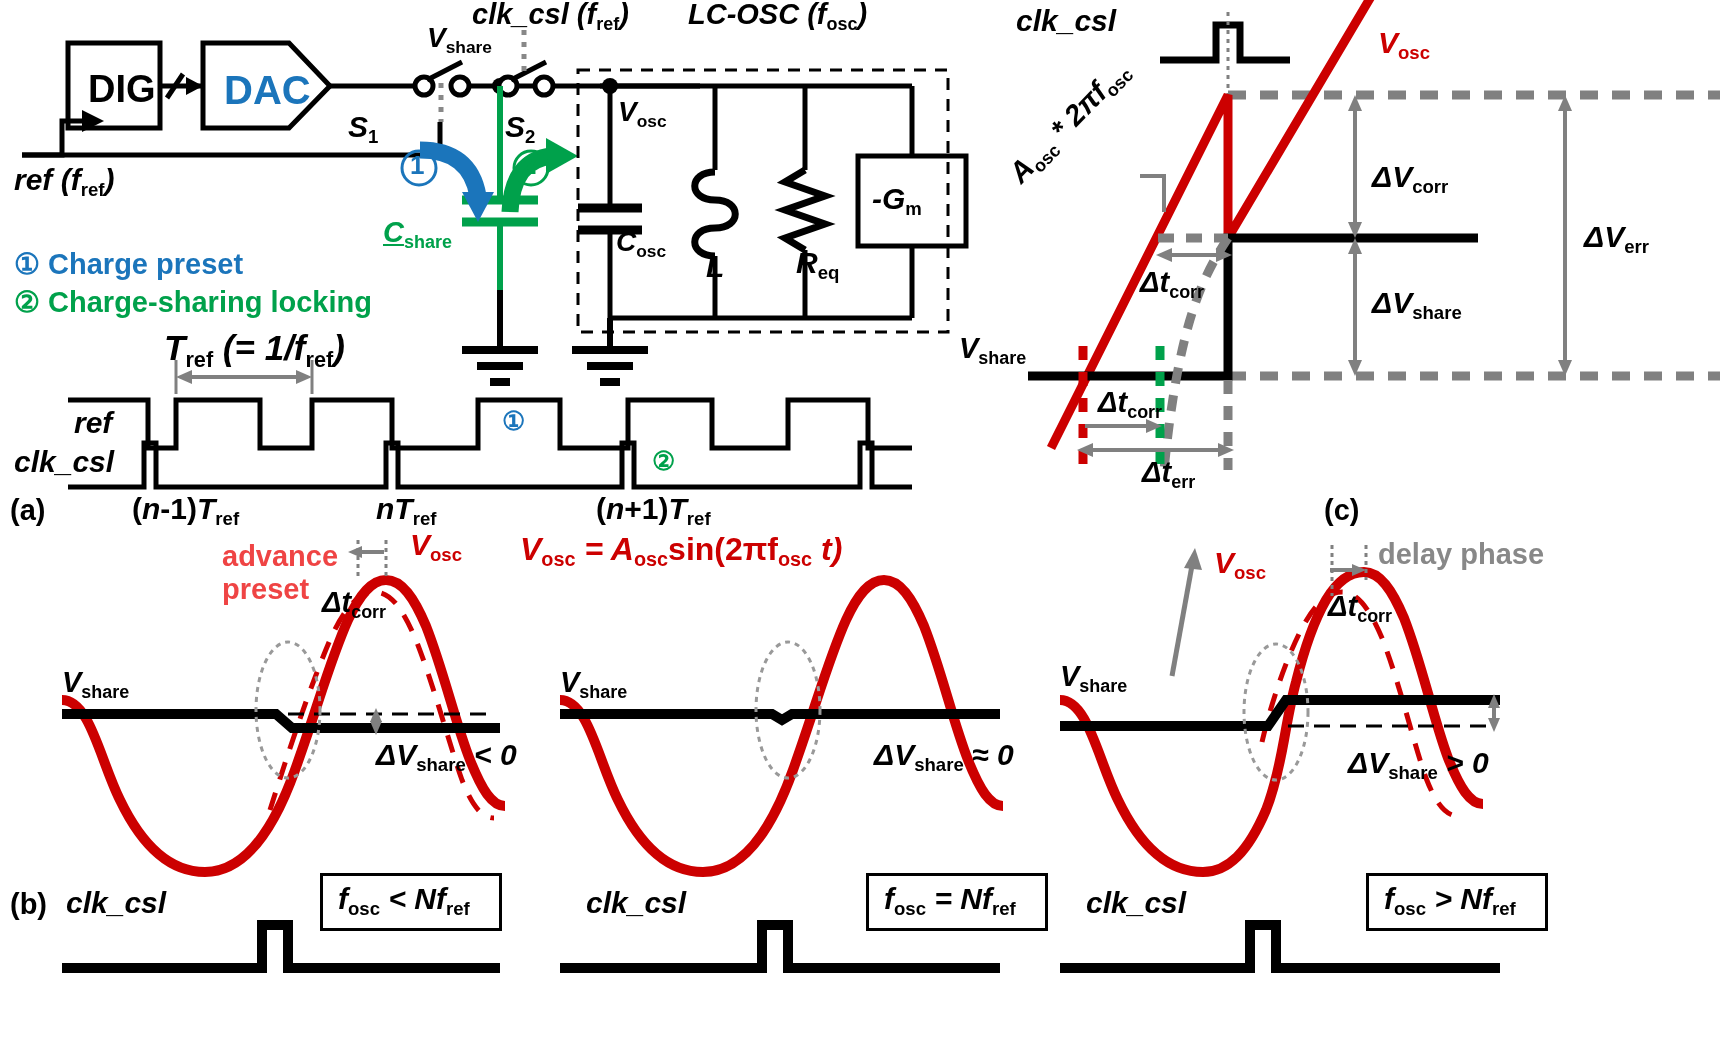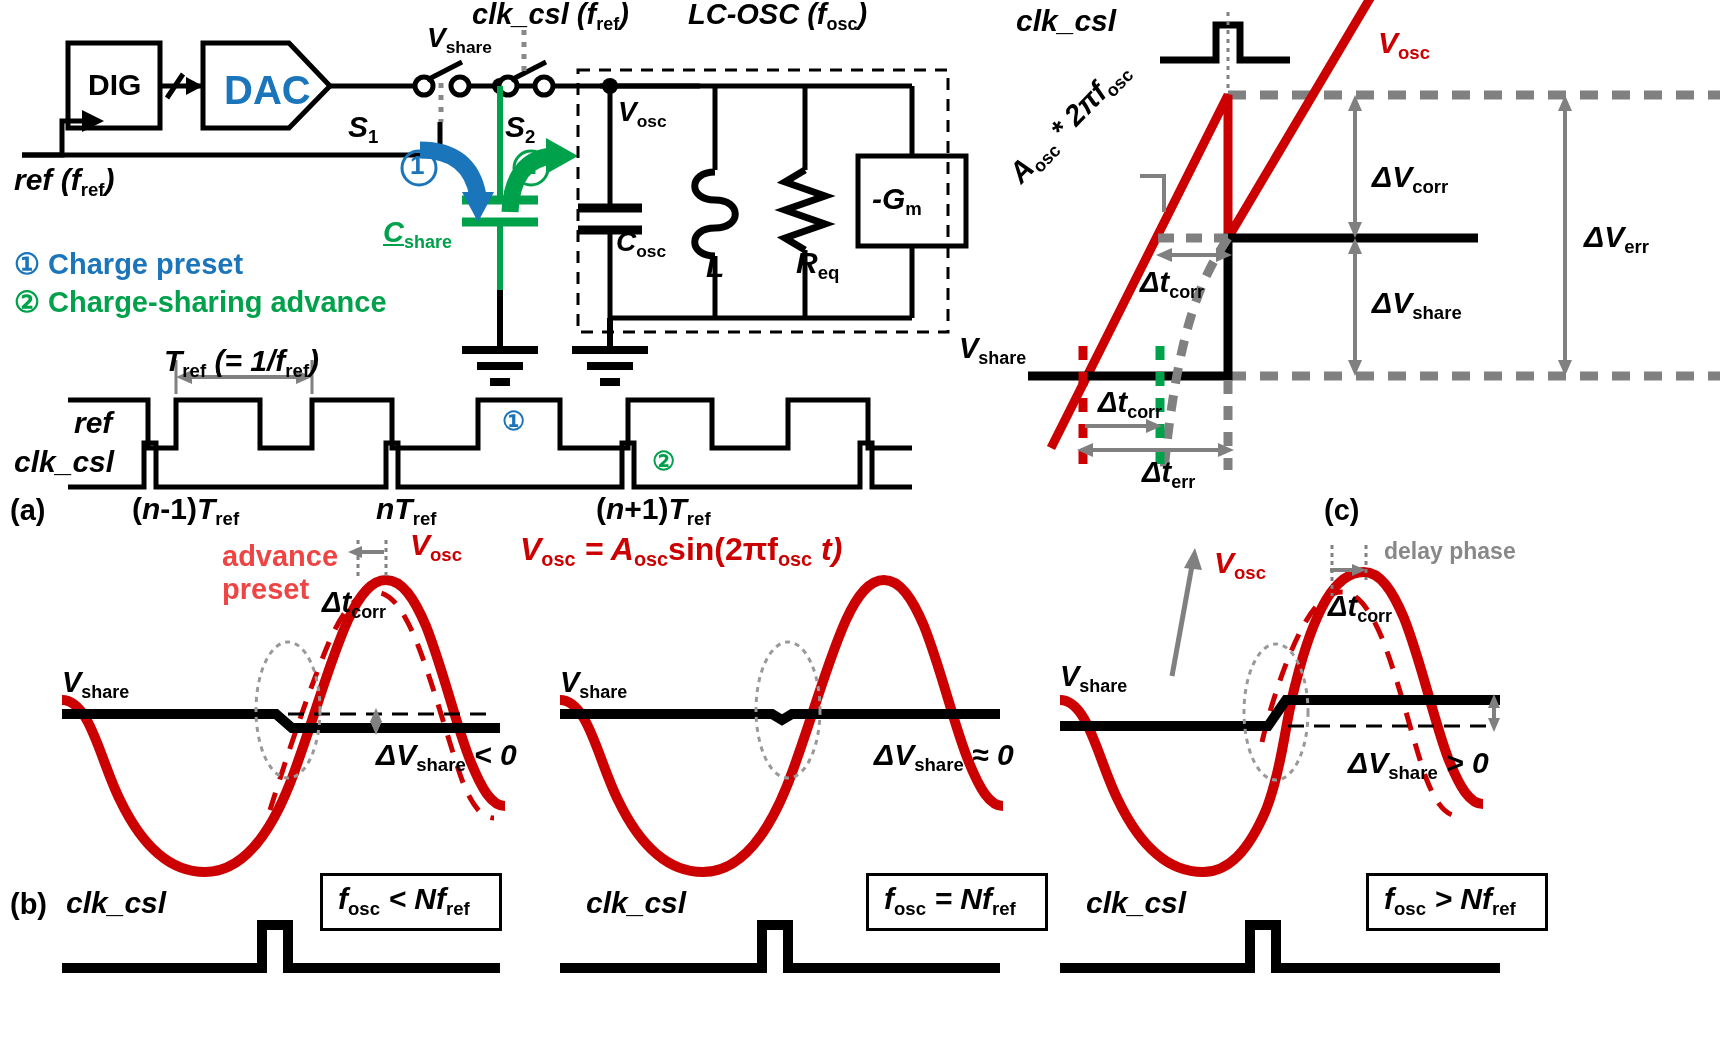--- a/index.html
+++ b/index.html
@@ -184,21 +184,21 @@
     <line x1="1193" y1="560" x2="1172" y2="676" stroke="#808080" stroke-width="5"></line>
     <polygon points="1195,548 1184,568 1202,570" fill="#808080"></polygon>
 
     <line x1="1330" y1="570" x2="1358" y2="570" stroke="#808080" stroke-width="4"></line>
     <polygon points="1366,570 1352,564 1352,576" fill="#808080"></polygon>
     <line x1="1332" y1="545" x2="1332" y2="596" stroke="#808080" stroke-width="3" stroke-dasharray="4,4"></line>
     <line x1="1366" y1="545" x2="1366" y2="580" stroke="#808080" stroke-width="3" stroke-dasharray="4,4"></line>
     <polyline points="1060,968 1250,968 1250,925 1276,925 1276,968 1500,968" fill="none" stroke="#000" stroke-width="10"></polyline>
   </svg>
 
-  <div class="lbl b" style="left:88px;top:70px;font-size:30px;color:#000;">DIG</div>
+  <div class="lbl b" style="left:88px;top:70px;font-size:38px;color:#000;">DIG</div>
   <div class="lbl b" style="left:224px;top:70px;font-size:40px;color:#1b75bb;">DAC</div>
   <div class="lbl bi" style="left:14px;top:165px;font-size:30px;"><span>ref (f</span><sub>ref</sub><span>)</span></div>
   <div class="lbl bi" style="left:348px;top:112px;font-size:30px;text-align:center;"><span>S</span><sub>1</sub></div>
   <div class="lbl bi" style="left:505px;top:112px;font-size:30px;"><span>S</span><sub>2</sub></div>
   <div class="lbl bi" style="left:427px;top:24px;font-size:28px;"><span>V</span><sub>share</sub></div>
   <div class="lbl bi" style="left:472px;top:0px;font-size:29px;"><span>clk_csl (f</span><sub>ref</sub><span>)</span></div>
   <div class="lbl bi" style="left:688px;top:0px;font-size:29px;"><span>LC-OSC (f</span><sub>osc</sub><span>)</span></div>
   <div class="lbl bi" style="left:383px;top:218px;font-size:29px;color:#00a14b;text-decoration:underline;"><span>C</span><sub>share</sub></div>
   <div class="lbl bi" style="left:618px;top:98px;font-size:28px;"><span>V</span><sub>osc</sub></div>
   <div class="lbl bi" style="left:616px;top:228px;font-size:28px;"><span>C</span><sub>osc</sub></div>
@@ -209,24 +209,24 @@
   <div class="lbl" style="left:516px;top:150px;font-size:32px;color:#00a14b;opacity:0;">②</div>
   <div class="lbl b" style="left:410px;top:152px;font-size:26px;color:#1b75bb;">1</div>
   <div class="lbl b" style="left:522px;top:152px;font-size:26px;color:#00a14b;">2</div>
 
   <div class="lbl b" style="left:14px;top:250px;font-size:29px;color:#1b75bb;">
     <span>①</span>
     <span>Charge preset</span>
   </div>
   <div class="lbl b" style="left:14px;top:288px;font-size:29px;color:#00a14b;">
     <span>②</span>
-    <span>Charge-sharing advance</span>
+    <span>Charge-sharing locking</span>
   </div>
 
-  <div class="lbl bi" style="left:164px;top:346px;font-size:30px;"><span>T</span><sub>ref</sub><span> (= 1/f</span><sub>ref</sub><span>)</span></div>
+  <div class="lbl bi" style="left:164px;top:330px;font-size:35px;"><span>T</span><sub>ref</sub><span> (= 1/f</span><sub>ref</sub><span>)</span></div>
   <div class="lbl bi" style="left:74px;top:408px;font-size:30px;">ref</div>
   <div class="lbl bi" style="left:14px;top:447px;font-size:30px;">clk_csl</div>
   <div class="lbl b" style="left:502px;top:408px;font-size:26px;color:#1b75bb;">①</div>
   <div class="lbl b" style="left:652px;top:448px;font-size:26px;color:#00a14b;">②</div>
   <div class="lbl b" style="left:10px;top:496px;font-size:29px;">(a)</div>
   <div class="lbl b" style="left:132px;top:494px;font-size:30px;"><span>(</span><i>n</i><span>-1)</span><i>T</i><sub>ref</sub></div>
   <div class="lbl b" style="left:376px;top:494px;font-size:30px;"><span></span><i>n</i><span></span><i>T</i><sub>ref</sub></div>
   <div class="lbl b" style="left:596px;top:494px;font-size:30px;"><span>(</span><i>n</i><span>+1)</span><i>T</i><sub>ref</sub></div>
 
   <div class="lbl bi" style="left:1016px;top:6px;font-size:30px;">clk_csl</div>
@@ -255,21 +255,21 @@
   <div class="lbl bi" style="left:66px;top:888px;font-size:30px;">clk_csl</div>
   <div class="lbl" style="position:absolute;left:320px;top:873px;width:176px;height:52px;border:3px solid #000;"></div>
   <div class="lbl bi" style="left:338px;top:884px;font-size:30px;"><span>f</span><sub>osc</sub><span> &lt; N</span><span>f</span><sub>ref</sub></div>
 
   <div class="lbl bi" style="left:560px;top:668px;font-size:29px;"><span>V</span><sub>share</sub></div>
   <div class="lbl bi" style="left:874px;top:740px;font-size:30px;"><span>ΔV</span><sub>share</sub><span> ≈ 0</span></div>
   <div class="lbl bi" style="left:586px;top:888px;font-size:30px;">clk_csl</div>
   <div class="lbl" style="position:absolute;left:866px;top:873px;width:176px;height:52px;border:3px solid #000;"></div>
   <div class="lbl bi" style="left:884px;top:884px;font-size:30px;"><span>f</span><sub>osc</sub><span> = N</span><span>f</span><sub>ref</sub></div>
 
-  <div class="lbl b" style="left:1378px;top:540px;font-size:23px;color:#888;margin-left:6px;">delay phase</div>
+  <div class="lbl b" style="left:1378px;top:540px;font-size:29px;color:#888;">delay phase</div>
   <div class="lbl bi" style="left:1214px;top:548px;font-size:30px;color:#cc0000;"><span>V</span><sub>osc</sub></div>
   <div class="lbl bi" style="left:1328px;top:592px;font-size:29px;"><span>Δt</span><sub>corr</sub></div>
   <div class="lbl bi" style="left:1060px;top:662px;font-size:29px;"><span>V</span><sub>share</sub></div>
   <div class="lbl bi" style="left:1348px;top:748px;font-size:30px;"><span>ΔV</span><sub>share</sub><span> &gt; 0</span></div>
   <div class="lbl bi" style="left:1086px;top:888px;font-size:30px;">clk_csl</div>
   <div class="lbl" style="position:absolute;left:1366px;top:873px;width:176px;height:52px;border:3px solid #000;"></div>
   <div class="lbl bi" style="left:1384px;top:884px;font-size:30px;"><span>f</span><sub>osc</sub><span> &gt; N</span><span>f</span><sub>ref</sub></div>
 
 </div>
 

